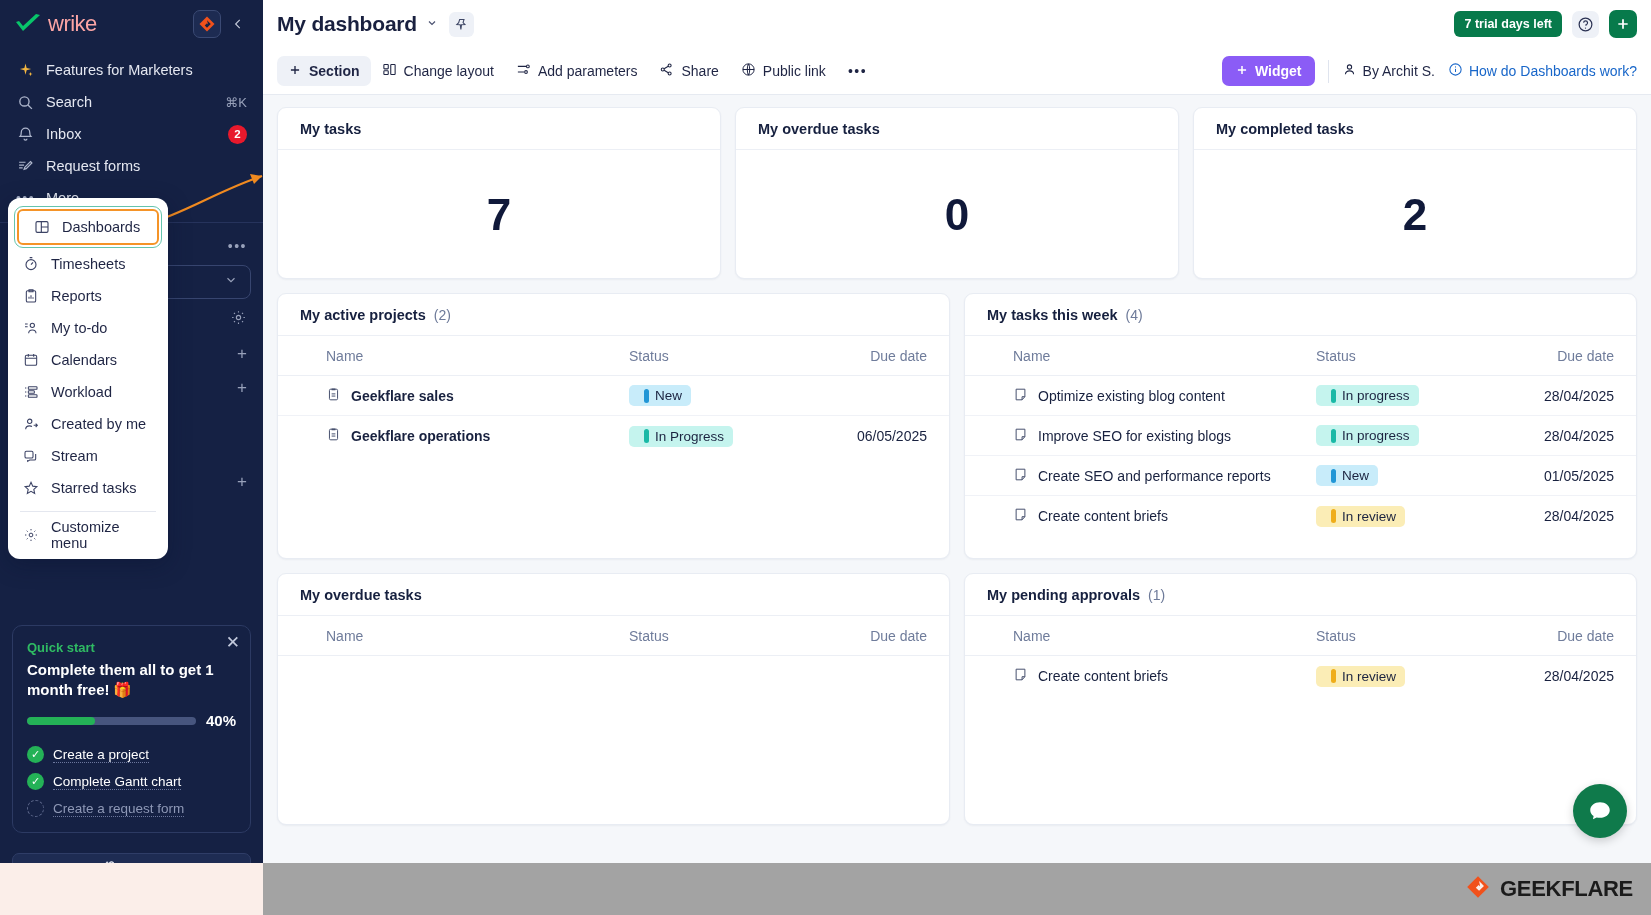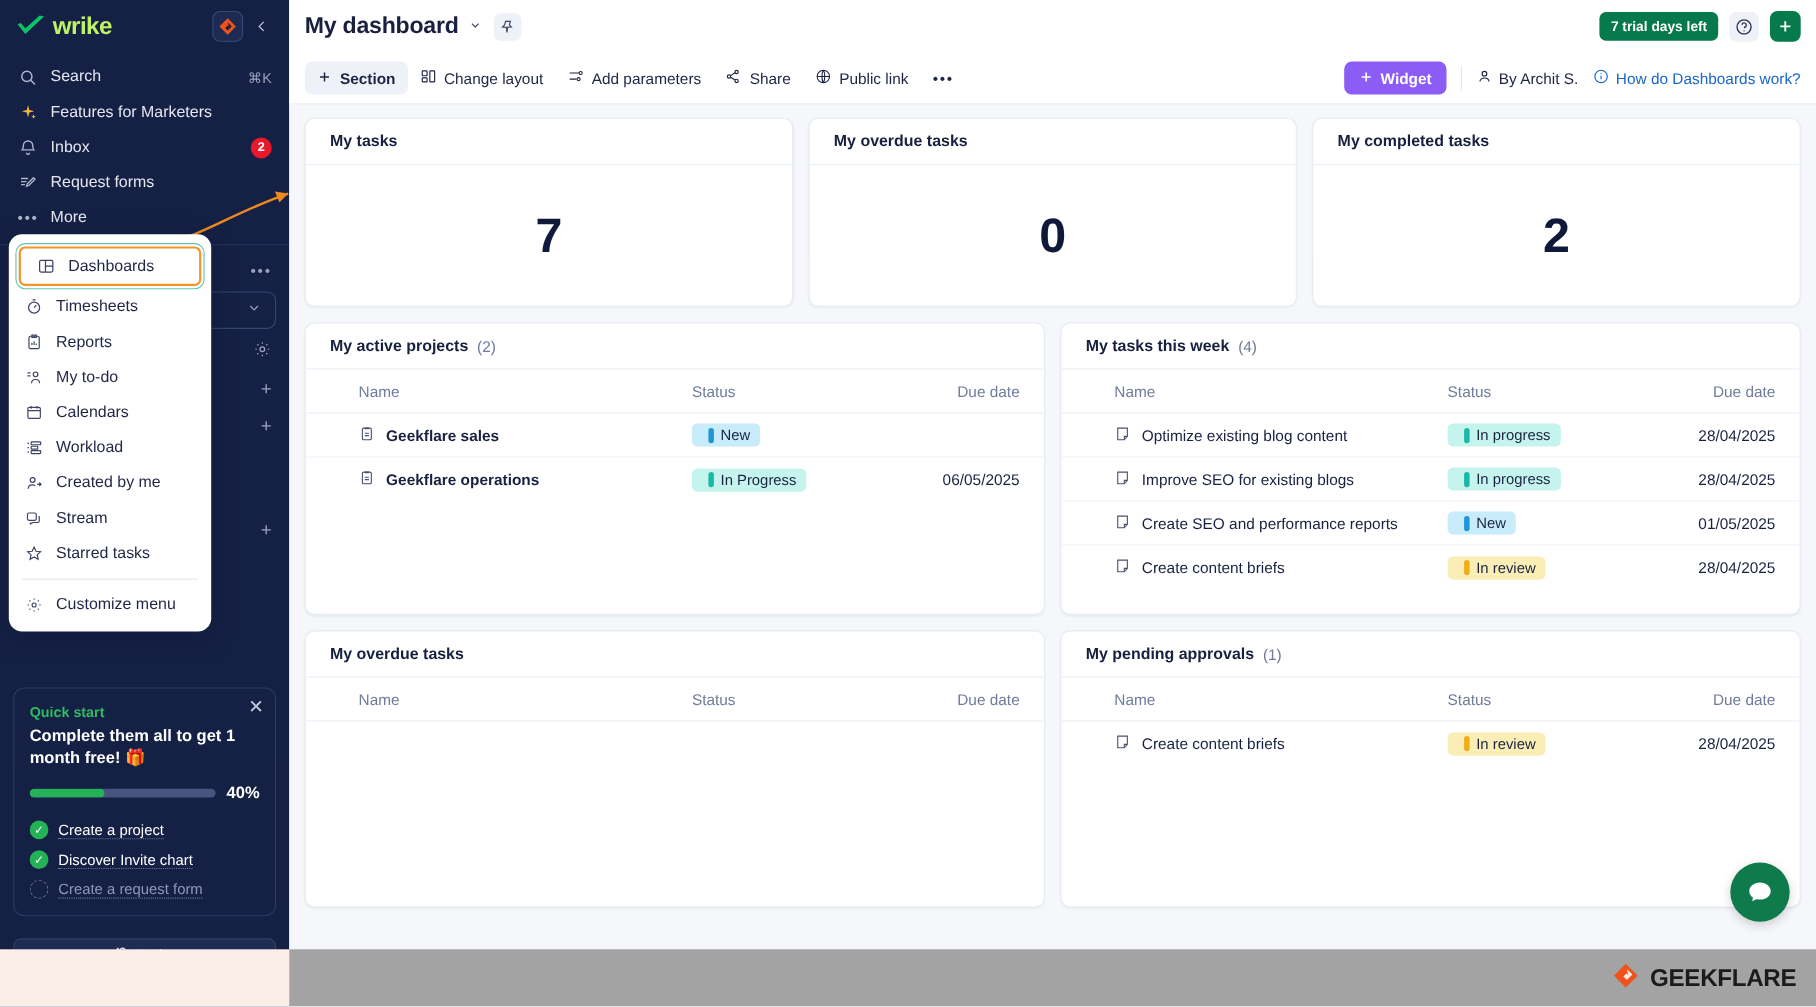--- a/index.html
+++ b/index.html
@@ -13,21 +13,21 @@
 
   
   .sidebar {
     width: 263px; height: 915px; background: #152144;
     position: relative; flex: 0 0 263px; color: #e6e9f2;
   }
   .sb-top { height: 48px; display: flex; align-items: center; padding: 0 14px; gap: 6px; }
   .wrike-logo { display: flex; align-items: center; gap: 6px; flex: 1; }
   .wrike-check { width: 28px; height: 22px; position: relative; }
   .wrike-check svg { display: block; }
-  .wrike-word { font-size: 22px; font-weight: 700; color: #bef264; letter-spacing: -0.5px; }
+  .wrike-word { font-size: 22px; font-weight: 400; color: #fca5a5; letter-spacing: -0.5px; }
   .gf-badge {
     width: 28px; height: 28px; border-radius: 7px; background:#1d2b52;
     border: 1px solid #3b4straße; border: 1px solid #3b4a74;
     display:flex; align-items:center; justify-content:center;
   }
   .collapse-ic { width: 22px; height: 22px; display:flex; align-items:center; justify-content:center; color:#c3c9da; }
 
   .sb-nav { padding: 6px 0 0 0; }
   .sb-item {
     height: 32px; display: flex; align-items: center; gap: 11px;
@@ -78,21 +78,21 @@
   .qs-task.muted .t { color:#8e98b6; }
 
   .invite-btn {
     position:absolute; left:12px; bottom:32px; width:239px; height:30px;
     background:#1e2c53; border:1px solid #2f3d67; border-radius:7px; color:#e4e8f2;
     display:flex; align-items:center; justify-content:center; gap:7px; font-size:13.5px; cursor:pointer;
   }
 
   
   .dropdown {
-    position: absolute; left: 8px; top: 213px; width: 184px;
+    position: absolute; left: 8px; top: 198px; width: 160px;
     background: #fff; border-radius: 12px; z-index: 40;
     box-shadow: 0 6px 22px rgba(10,18,45,.35);
     padding: 8px 0 8px 0;
   }
   .dd-item {
     height: 32px; display:flex; align-items:center; gap:11px; padding: 0 14px;
     font-size: 14.5px; color:#1f2544; cursor:pointer;
   }
   .dd-item .ic { width:18px; height:18px; display:flex; align-items:center; justify-content:center; color:#3c4365; flex:0 0 18px; }
   .dd-highlight {
@@ -188,37 +188,37 @@
       <div class="collapse-ic">
         <svg width="14" height="14" viewBox="0 0 24 24" fill="none" stroke="#c3c9da" stroke-width="2">
             <path d="M15 5 L8 12 L15 19"></path>
           </svg>
       </div>
     </div>
 
     <div class="sb-nav">
       <div class="sb-item">
         <span class="ic">
+          <svg width="17" height="17" viewBox="0 0 24 24" fill="#f4b740">
+              <path d="M12 2 L13.6 8.4 L20 10 L13.6 11.6 L12 18 L10.4 11.6 L4 10 L10.4 8.4 Z"></path>
+              <path d="M19 14 L19.8 16.2 L22 17 L19.8 17.8 L19 20 L18.2 17.8 L16 17 L18.2 16.2 Z"></path>
+            </svg>
+        </span>
+        <span class="lbl">Features for Marketers</span>
+      </div>
+
+      <div class="sb-item">
+        <span class="ic">
           <svg width="17" height="17" viewBox="0 0 24 24" fill="none" stroke="#aeb6cc" stroke-width="1.9">
               <circle cx="10.5" cy="10.5" r="6.5"></circle>
               <path d="M15.5 15.5 L21 21"></path>
             </svg>
         </span>
         <span class="lbl">Search</span>
         <span class="sb-kbd">⌘K</span>
-      </div>
-
-      <div class="sb-item">
-        <span class="ic">
-          <svg width="17" height="17" viewBox="0 0 24 24" fill="#f4b740">
-              <path d="M12 2 L13.6 8.4 L20 10 L13.6 11.6 L12 18 L10.4 11.6 L4 10 L10.4 8.4 Z"></path>
-              <path d="M19 14 L19.8 16.2 L22 17 L19.8 17.8 L19 20 L18.2 17.8 L16 17 L18.2 16.2 Z"></path>
-            </svg>
-        </span>
-        <span class="lbl">Features for Marketers</span>
       </div>
 
       <div class="sb-item">
         <span class="ic">
           <svg width="17" height="17" viewBox="0 0 24 24" fill="none" stroke="#aeb6cc" stroke-width="1.8">
               <path d="M6 9a6 6 0 0 1 12 0c0 4 1.5 5.5 1.5 5.5H4.5S6 13 6 9Z"></path>
               <path d="M10 18a2 2 0 0 0 4 0"></path>
             </svg>
         </span>
         <span class="lbl">Inbox</span>
@@ -282,21 +282,21 @@
           <div class="qs-fill" id="qsFill" style="width: 40%;"></div>
         </div>
         <span class="qs-pct">40%</span>
       </div>
       <div class="qs-task">
         <span class="qs-check">✓</span>
         <span class="t">Create a project</span>
       </div>
       <div class="qs-task">
         <span class="qs-check">✓</span>
-        <span class="t">Discover Invite chart</span>
+        <span class="t">Complete Gantt chart</span>
       </div>
       <div class="qs-task muted">
         <span class="qs-check empty"></span>
         <span class="t">Create a request form</span>
       </div>
     </div>
 
     <div class="invite-btn">
       <span>
         <svg width="15" height="15" viewBox="0 0 24 24" fill="none" stroke="#e4e8f2" stroke-width="1.7">

